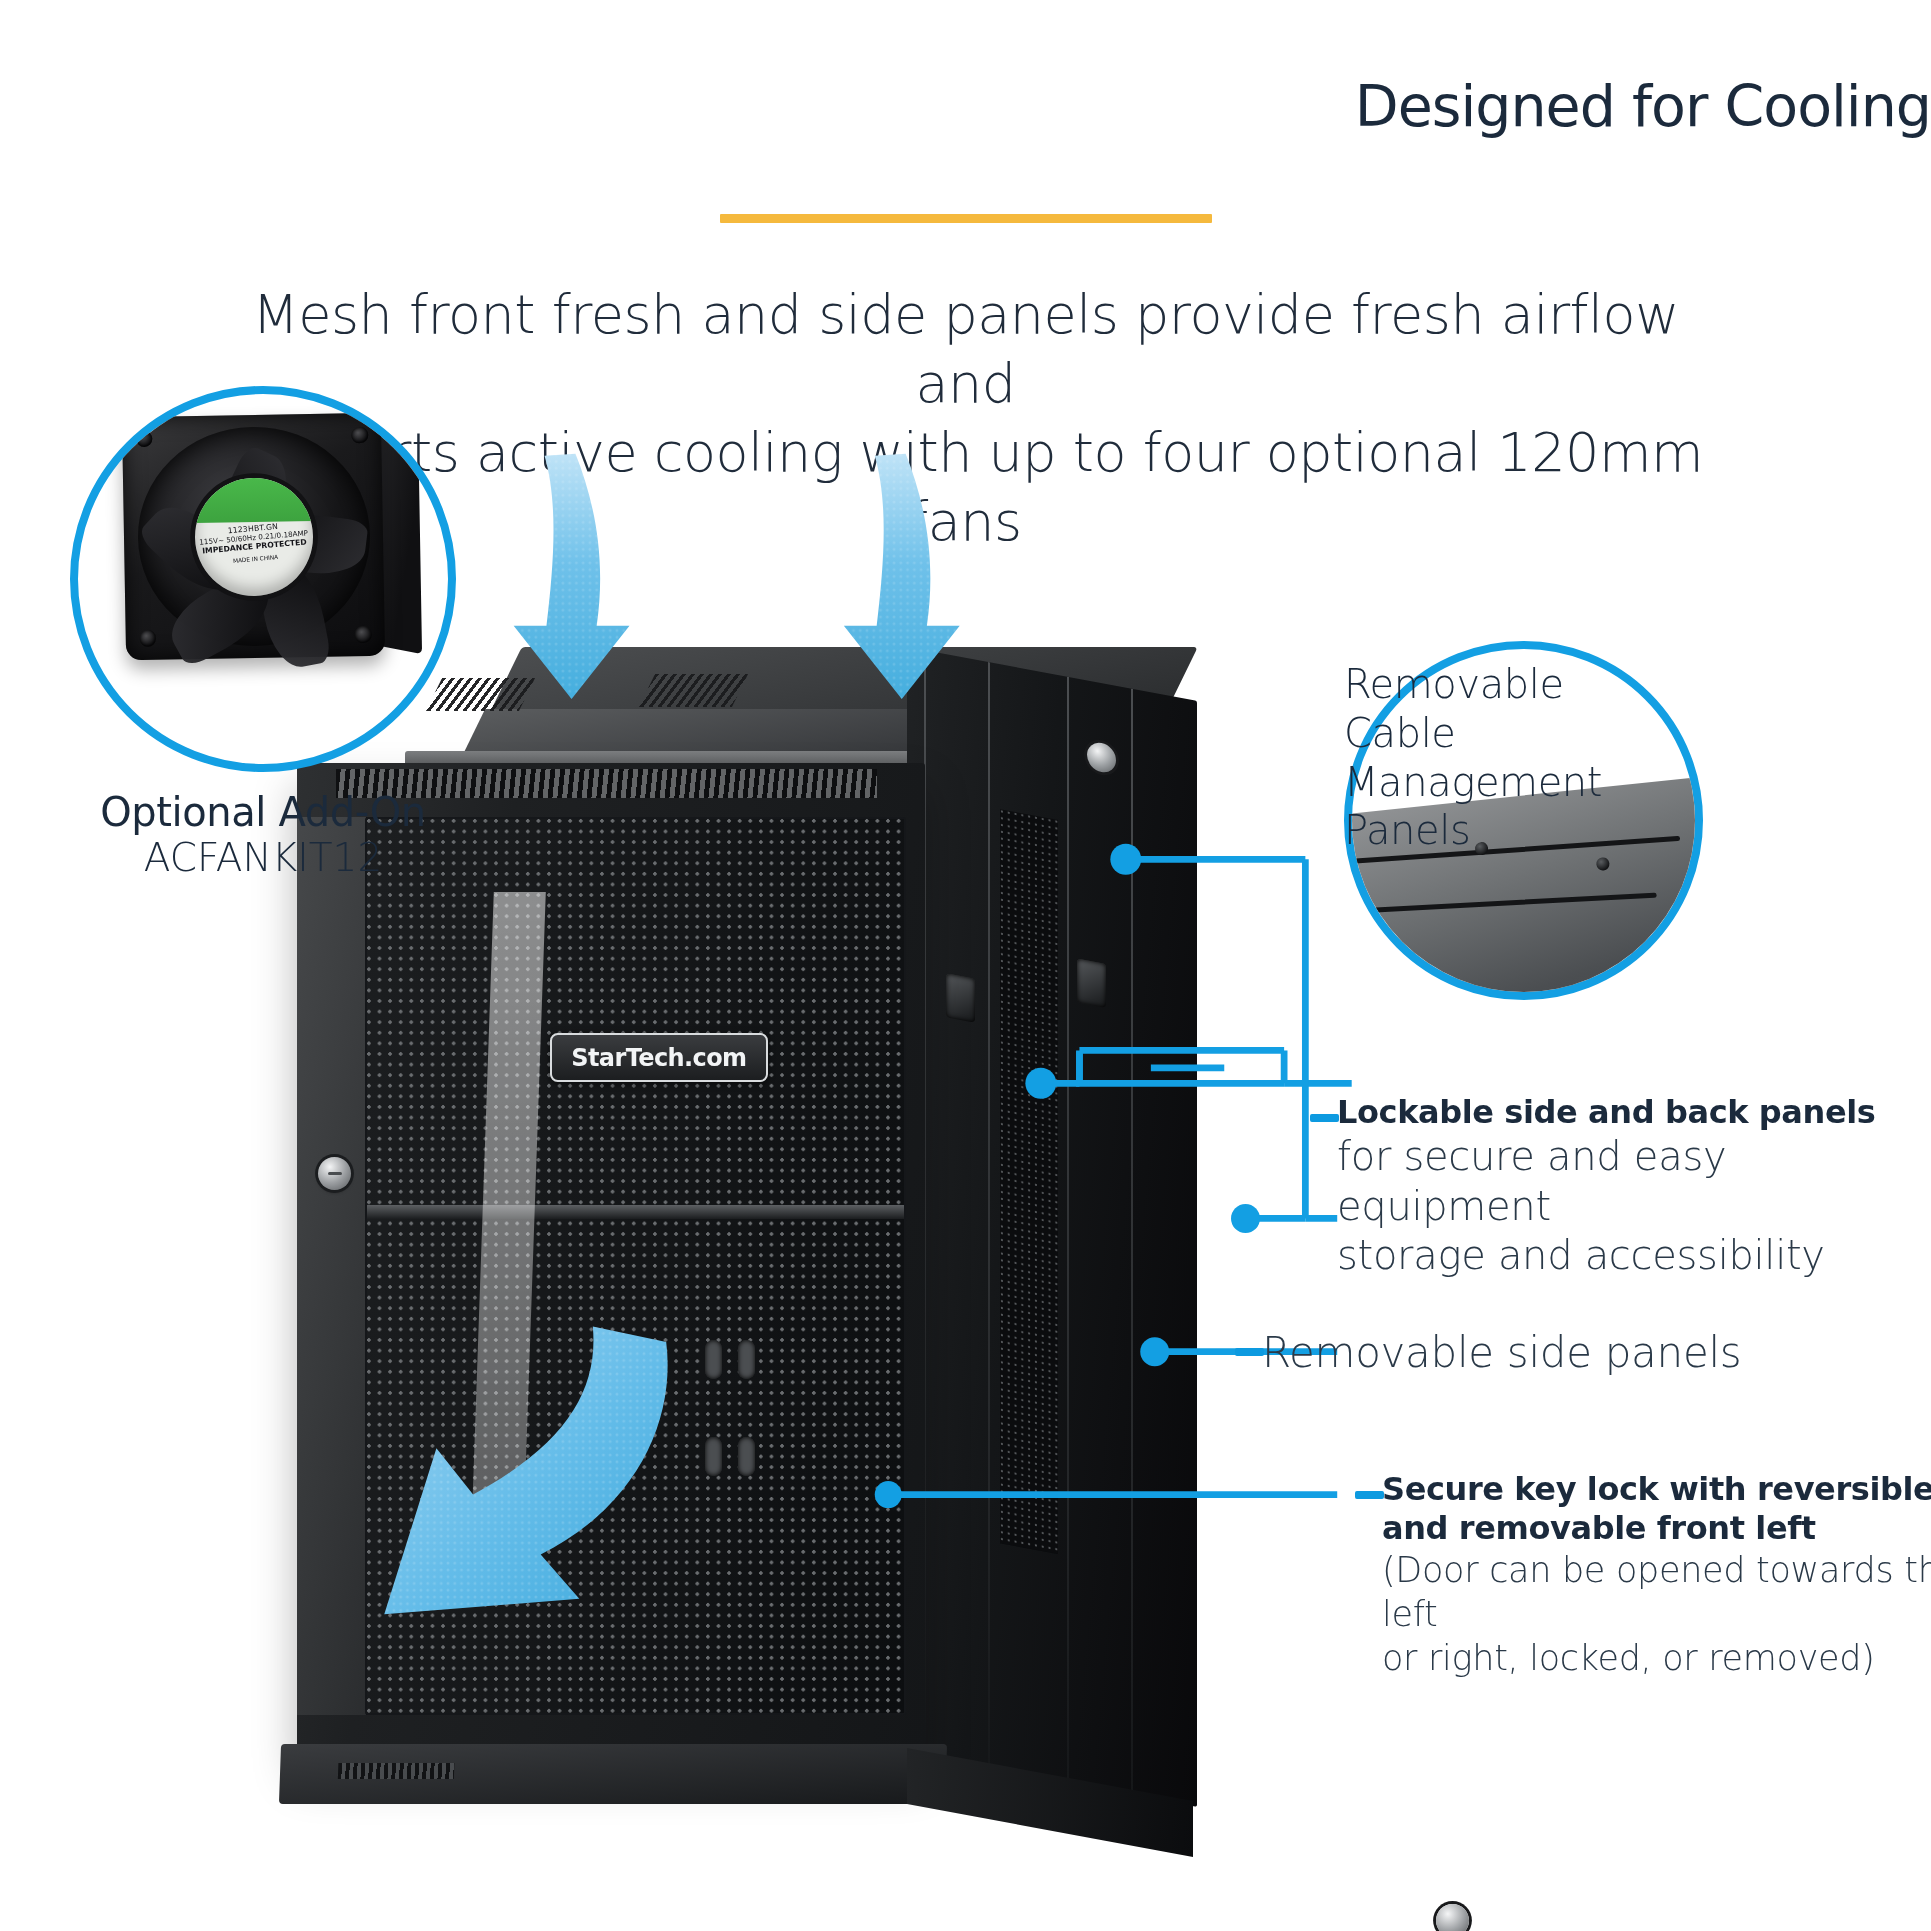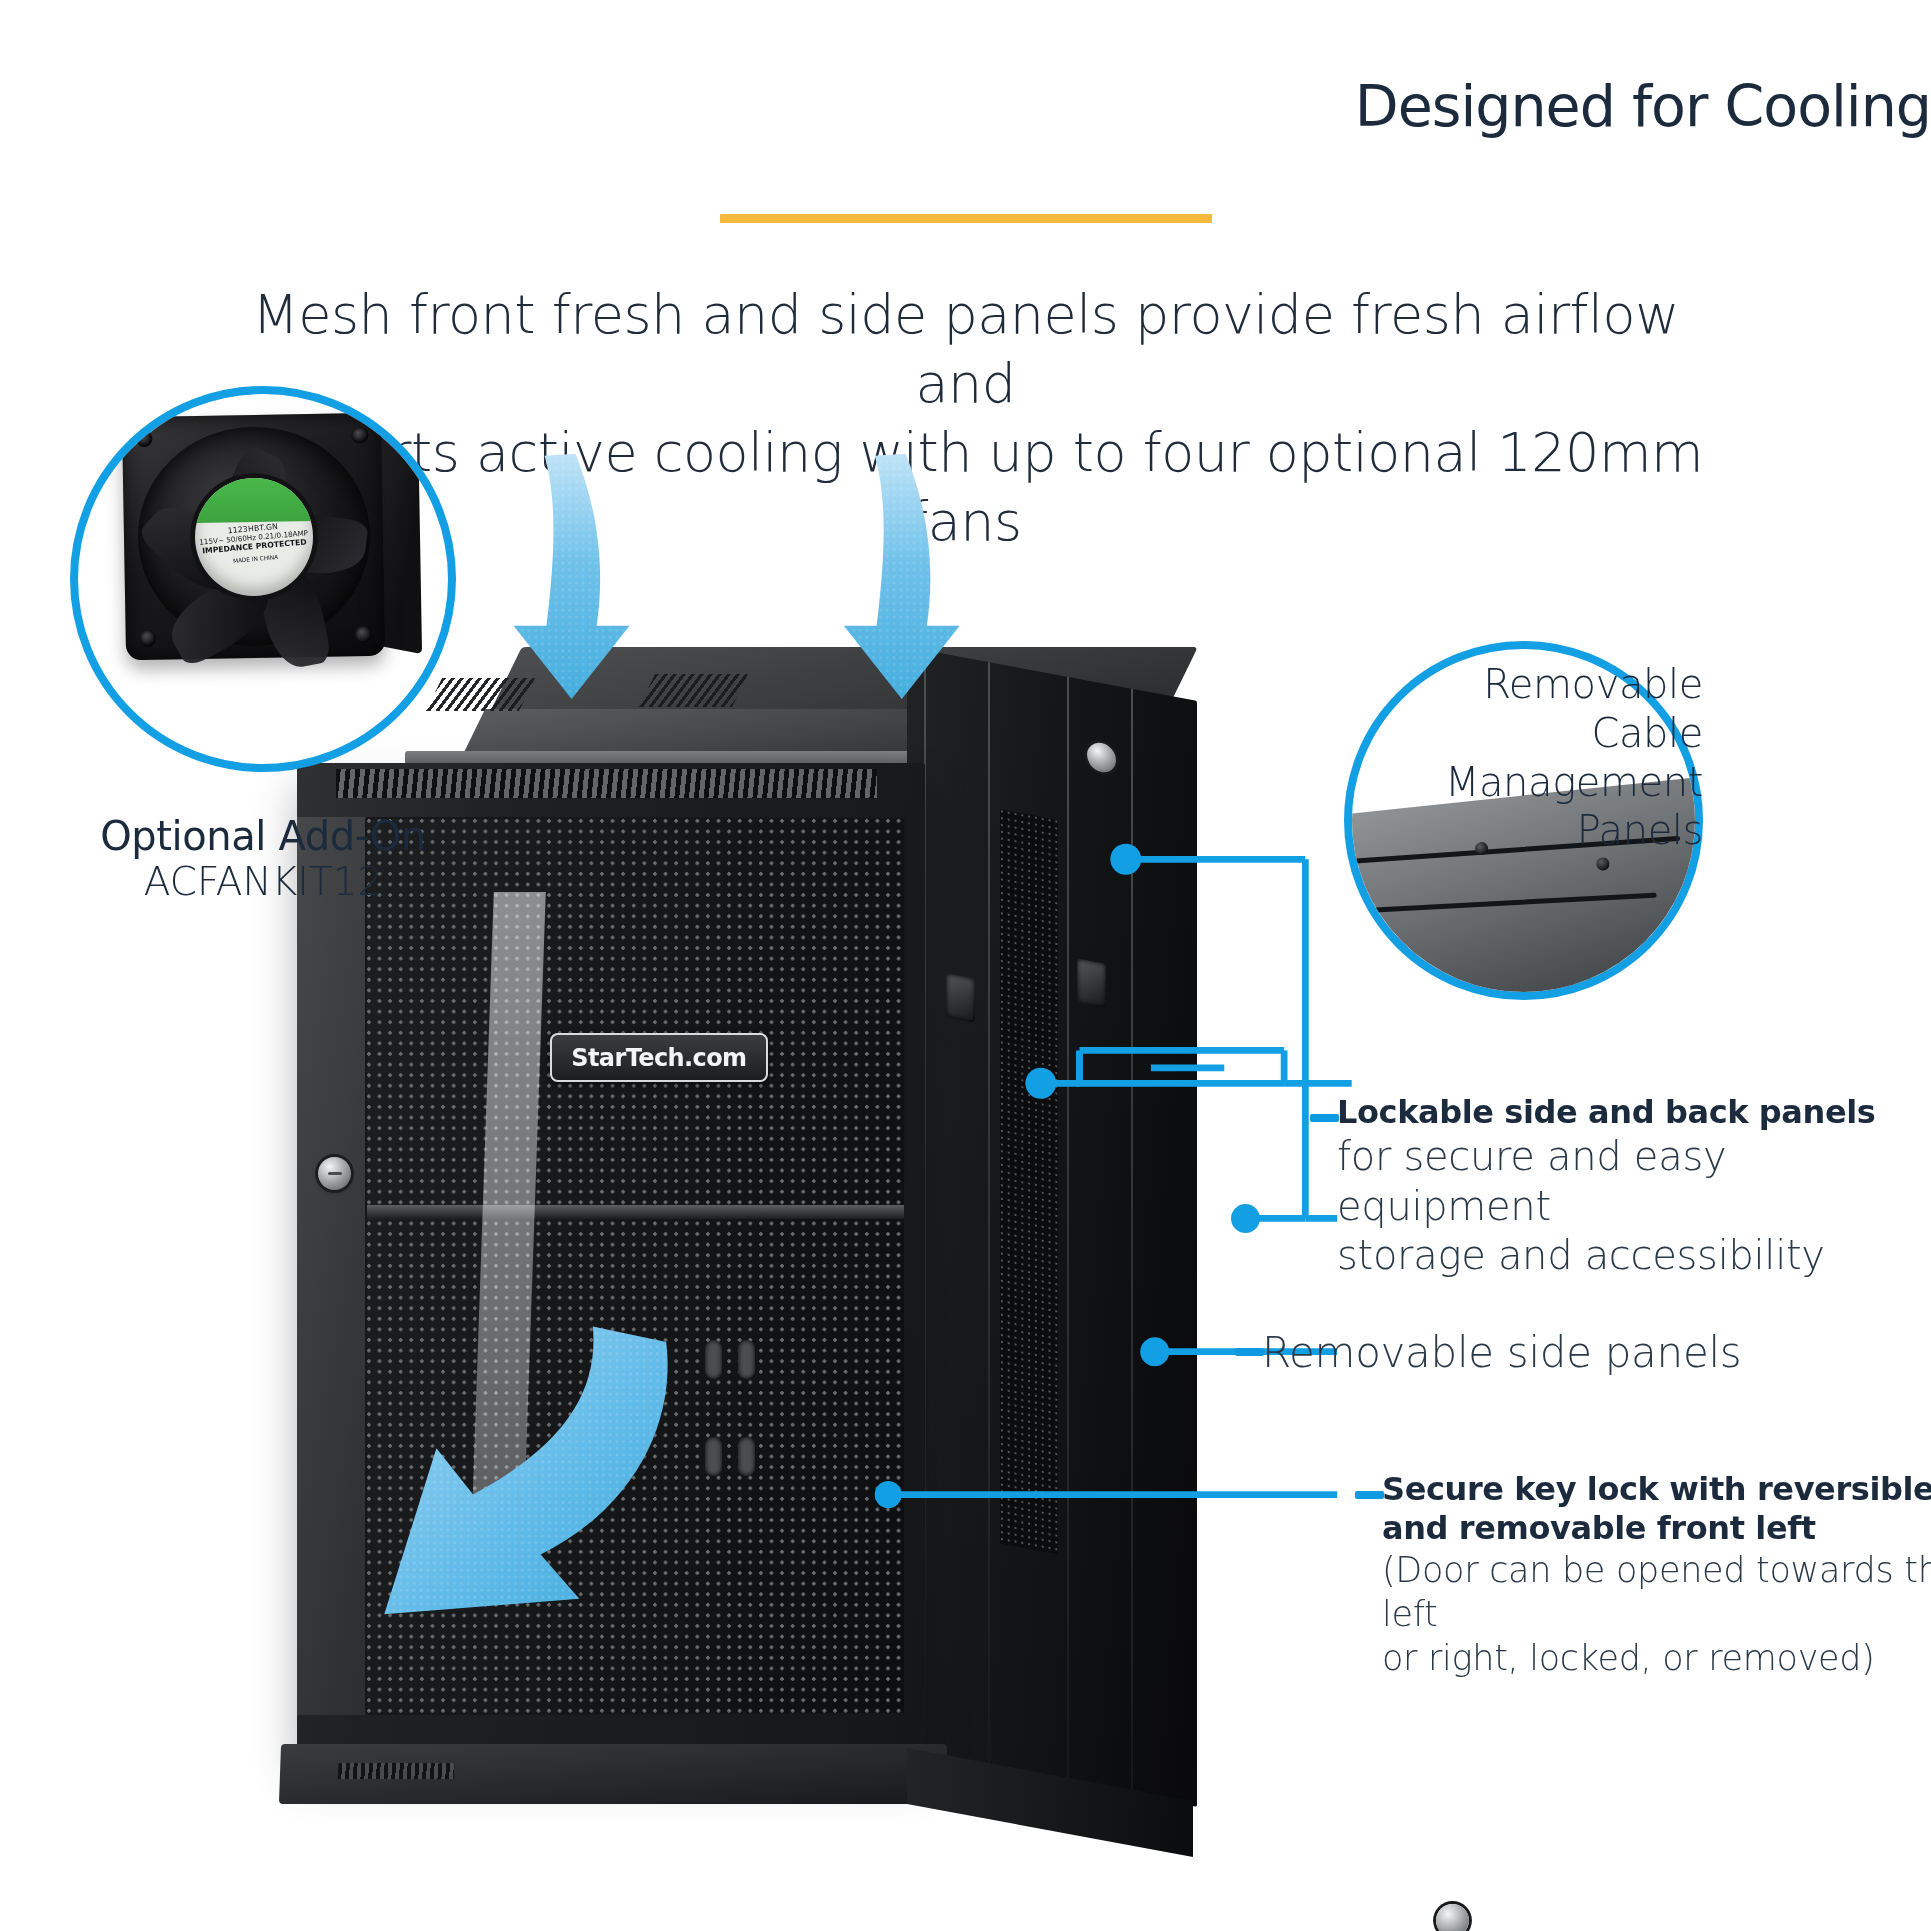--- a/index.html
+++ b/index.html
@@ -160,21 +160,21 @@
   }
   .fan-caption{
     position:absolute;
     left:70px; top:790px;
     width:386px;
     text-align:center;
     font-family:"DejaVu Sans", sans-serif;
     color:#1b2a3c;
     z-index:6;
   }
-  .fan-caption .fc1{ font-size:40px; font-weight:400; letter-spacing:-0.4px; line-height:1.12;margin-top:24px;}
+  .fan-caption .fc1{ font-size:40px; font-weight:400; letter-spacing:-0.4px; line-height:1.12;}
   .fan-caption .fc2{ font-size:39px; font-weight:300; letter-spacing:0px; line-height:1.18;text-align:center;}
 
   
   .cm-bubble{
     position:absolute;
     left:1344px; top:641px;
     width:359px; height:359px;
     border-radius:50%;
     border:8.7px solid #139fe3;
     background:#ffffff;
@@ -199,21 +199,21 @@
   }
   .cm-vent{
     position:absolute;
     width:7.7px; height:3.9px; background:#17181a; border-radius:1px;
     transform:skewX(-28deg);
   }
   .cm-text{
     position:absolute;
     left:1344px; top:660px;
     width:359px;
-    text-align:right;
+    text-align:left;
     font-family:"DejaVu Sans", sans-serif;
     font-size:40px;
     font-weight:300;
     line-height:1.22;
     color:#1b2a3c;
     letter-spacing:-0.4px;
     z-index:7;
   }
 
   

